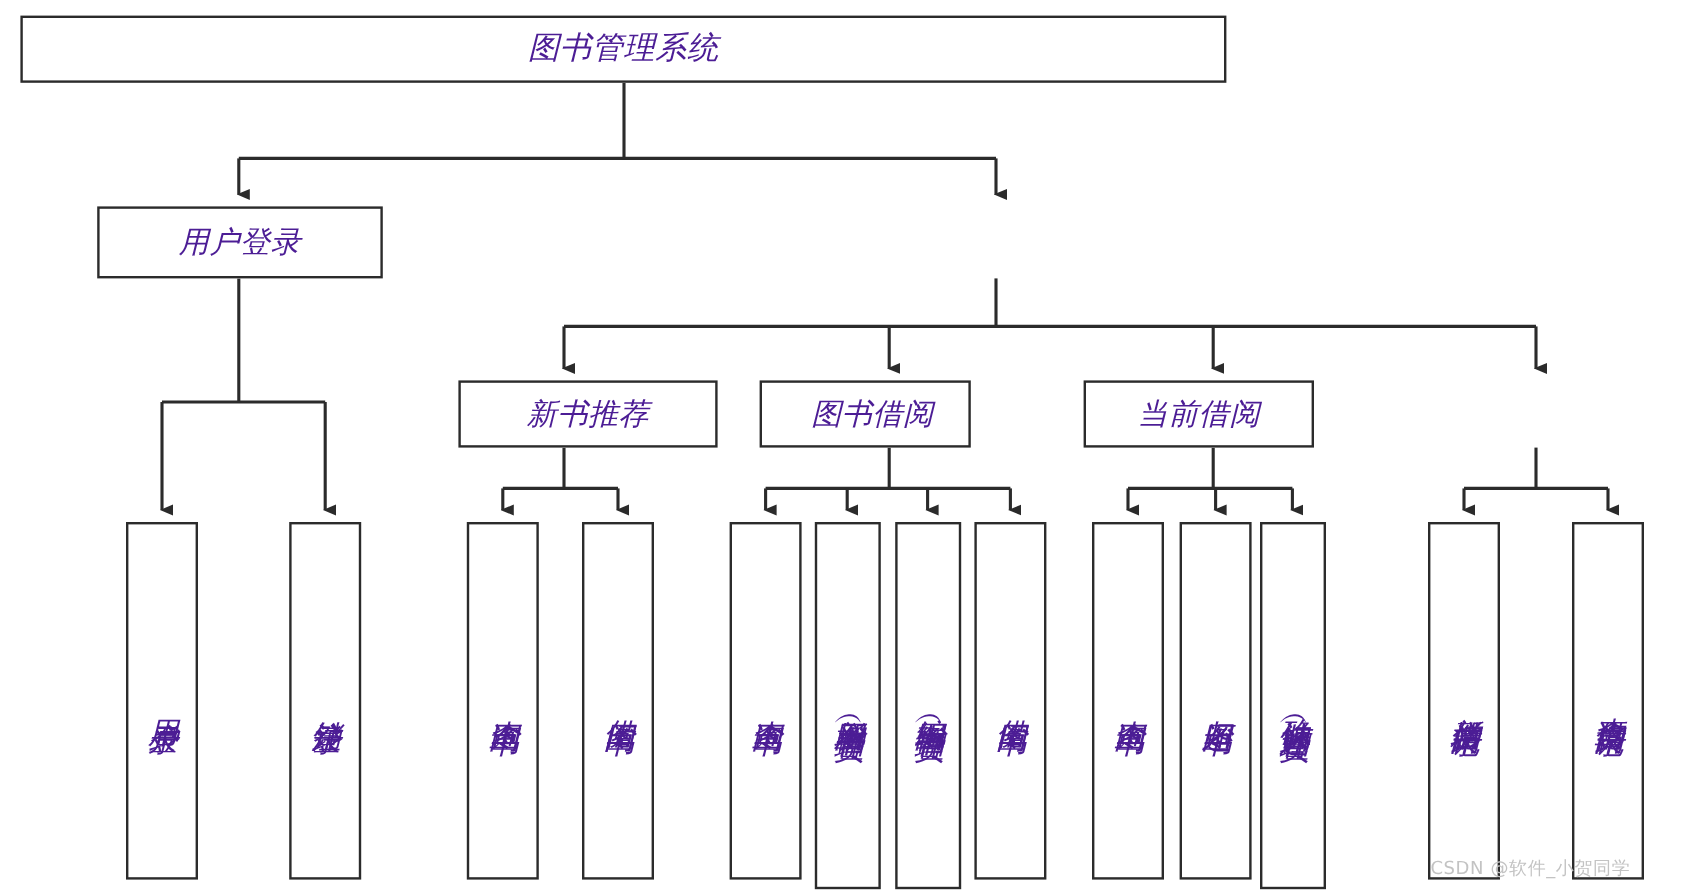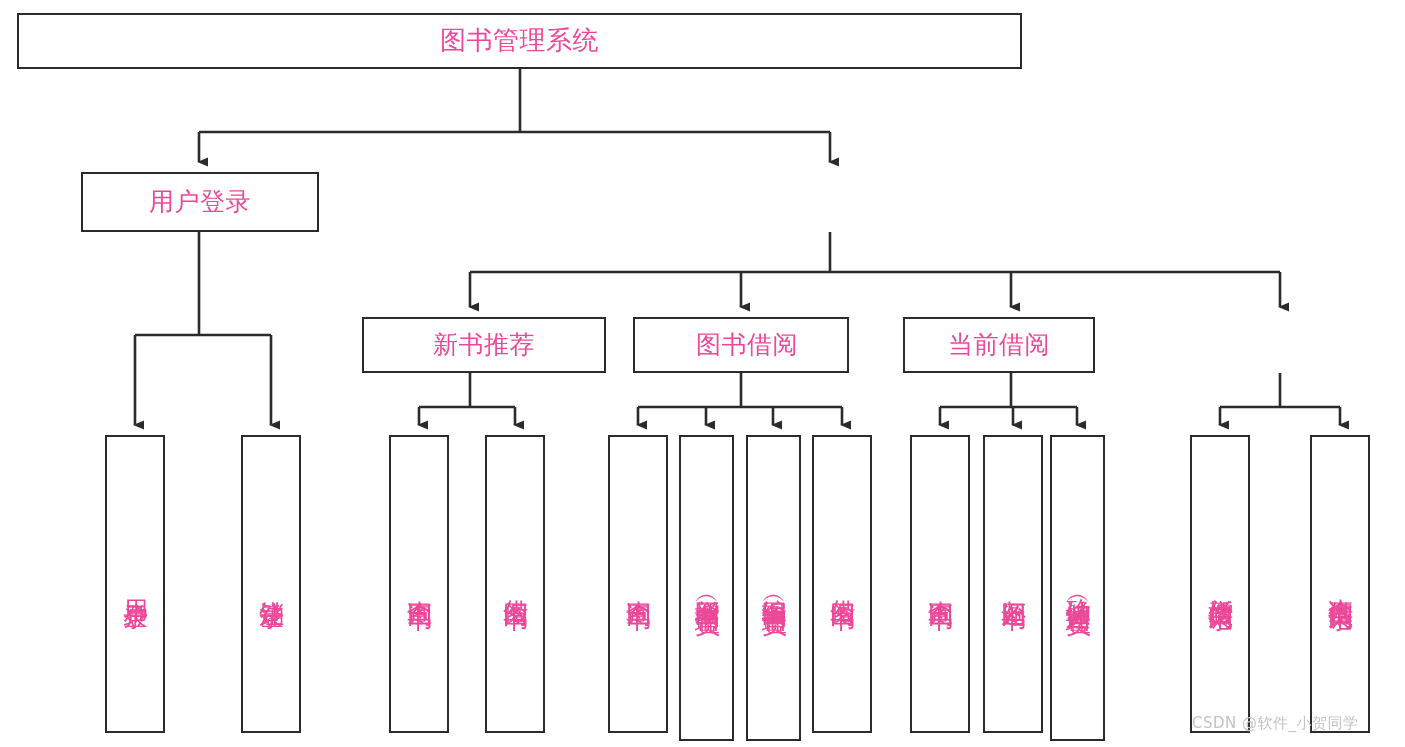--- a/index.html
+++ b/index.html
@@ -30,24 +30,25 @@
     position: absolute;
     box-sizing: border-box;
     background: #ffffff;
     border: 2.5px solid #2b2b2b;
     display: flex;
     align-items: center;
     justify-content: center;
     z-index: 2;
   }
   .node .label {
-    color: #ec4899;
+    color: #4c1d95;
     line-height: 1.12;
     text-align: center;
     white-space: pre;
+    font-style: italic;
   }
   
   .node.horiz .label {
     font-size: 25px;
     letter-spacing: 0.5px;
   }
   .node.root .label {
     font-size: 26px;
   }
   
@@ -129,24 +130,24 @@
   </svg>
 
   <div class="node horiz root" style="left:17px; top:13px; width:1005px; height:56px;">
     <span class="label">图书管理系统</span>
   </div>
 
   <div class="node horiz" style="left:81px; top:172px; width:238px; height:60px;">
     <span class="label">用户登录</span>
   </div>
 
-  <div class="node horiz" style="left:362px; top:317px; width:244px; height:56px;">
+  <div class="node horiz" style="left:382px; top:317px; width:216px; height:56px;">
     <span class="label">新书推荐</span>
   </div>
-  <div class="node horiz" style="left:633px; top:317px; width:216px; height:56px;padding-left:12px;">
+  <div class="node horiz" style="left:633px; top:317px; width:176px; height:56px;padding-left:12px;">
     <span class="label">图书借阅</span>
   </div>
   <div class="node horiz" style="left:903px; top:317px; width:192px; height:56px;">
     <span class="label">当前借阅</span>
   </div>
 
   <div class="node vert" style="left:105px; top:435px; width:60px; height:298px;">
     <span class="label">用户登录</span>
   </div>
   <div class="node vert" style="left:241px; top:435px; width:60px; height:298px;">

